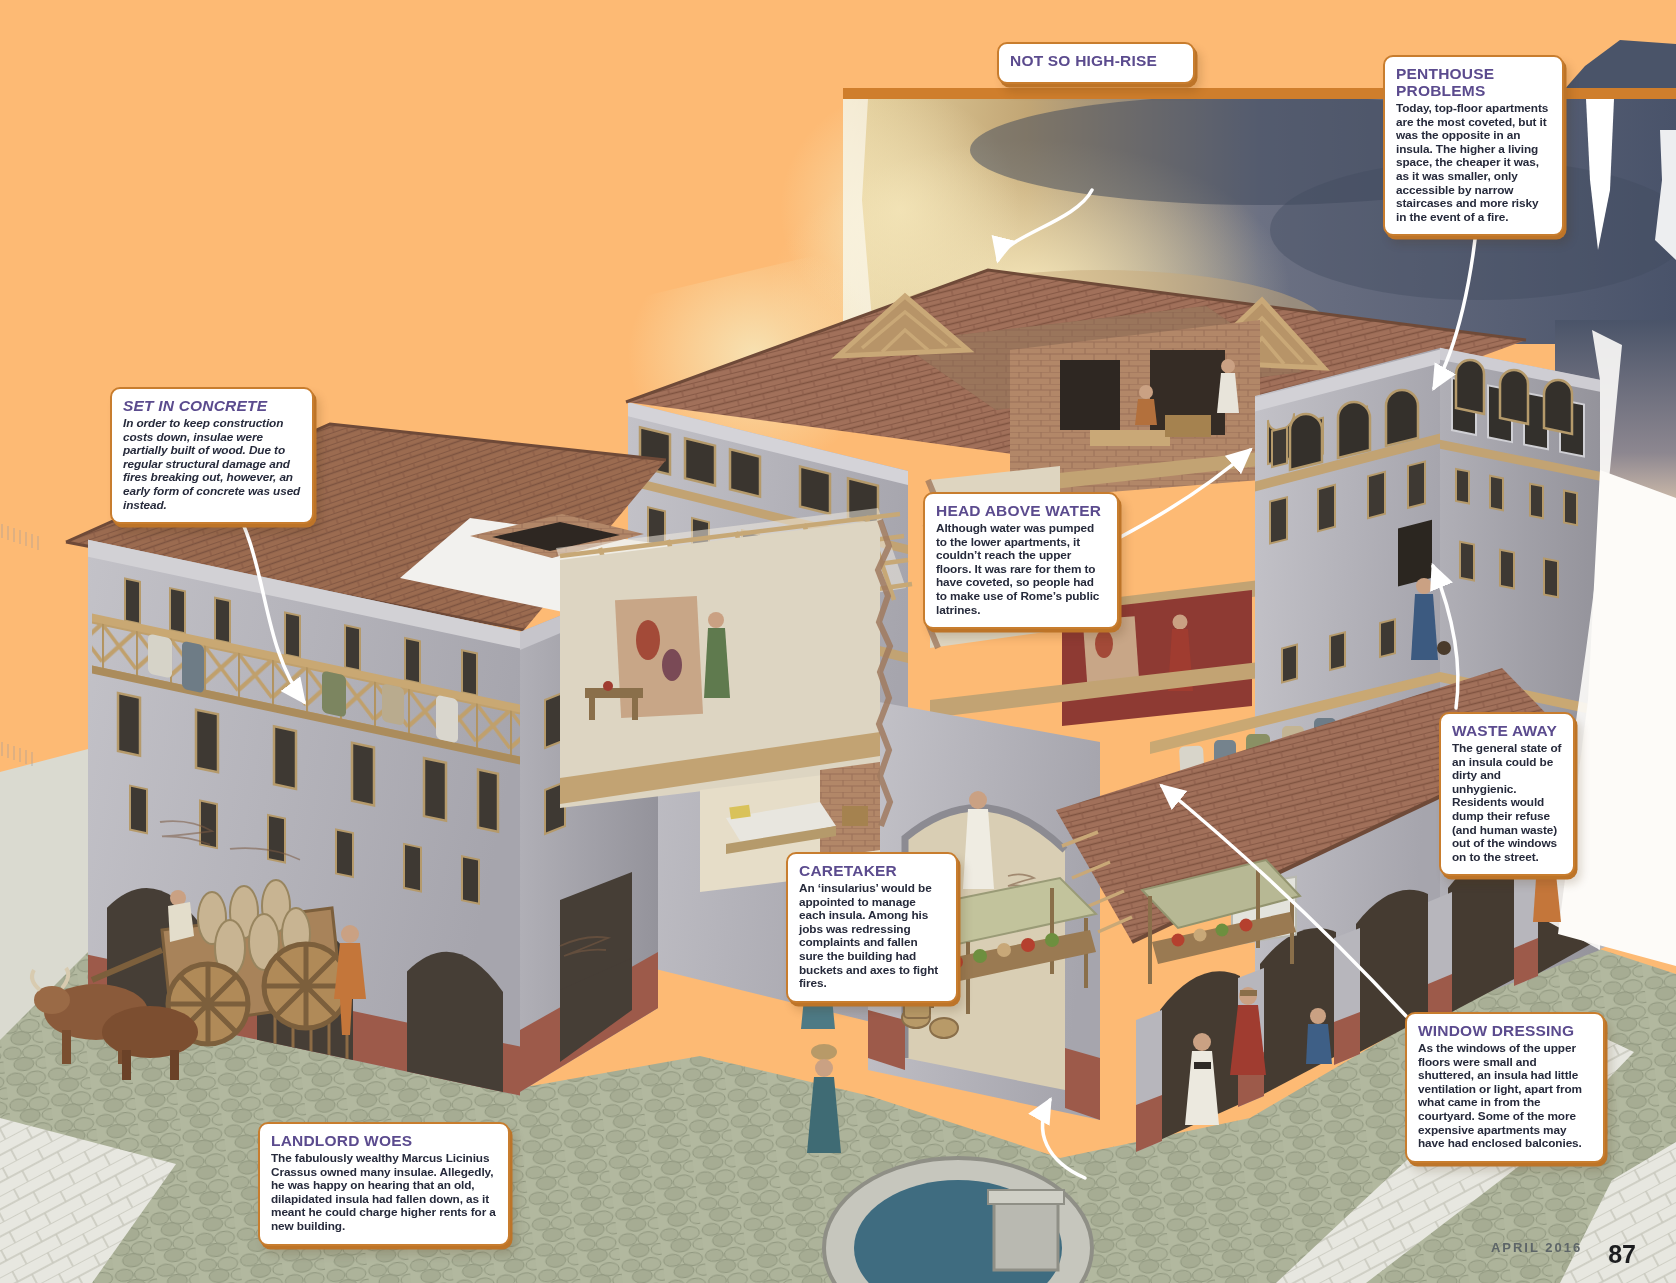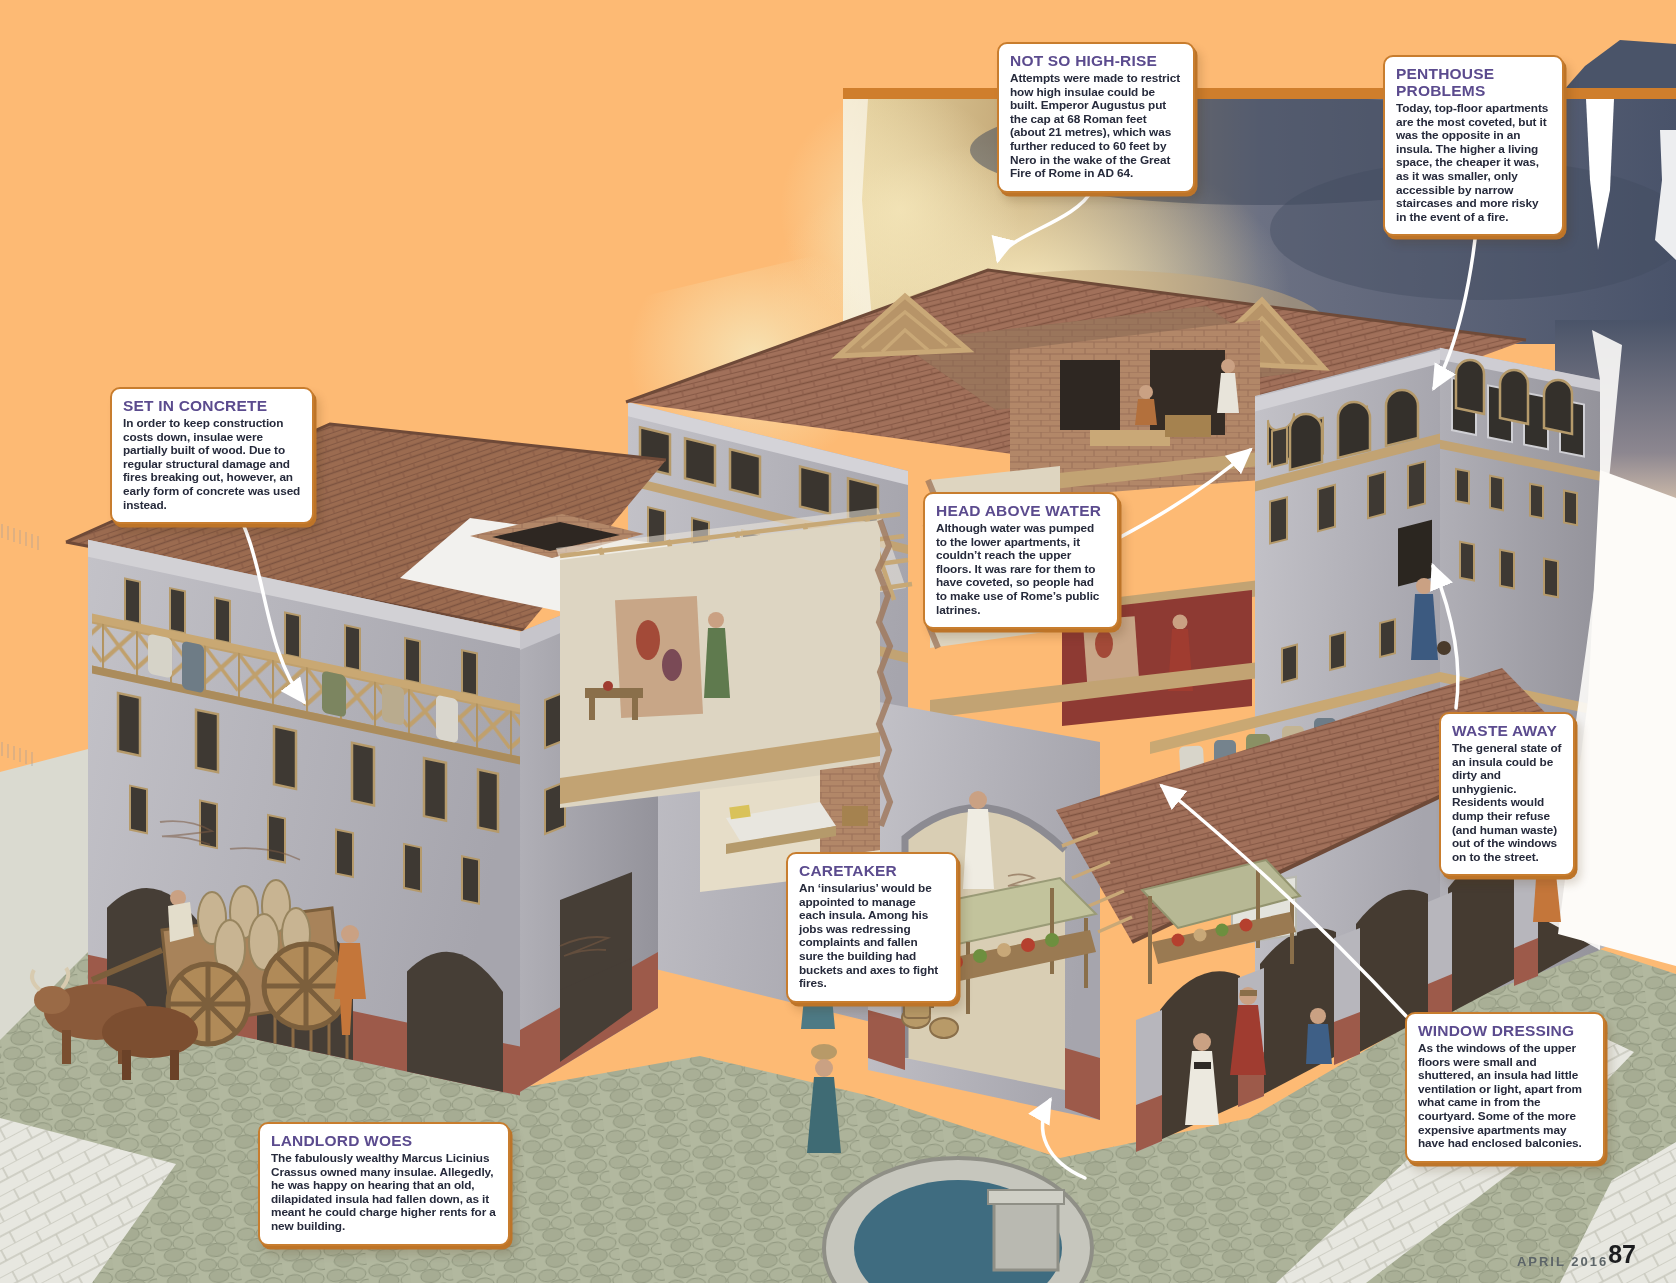--- a/index.html
+++ b/index.html
@@ -6,21 +6,21 @@
   #page{position:relative;width:1676px;height:1283px;overflow:hidden;background:#fdba74;
         font-family:"Liberation Sans",sans-serif;}
   #scene{position:absolute;left:0;top:0;width:1676px;height:1283px;}
   .callout{position:absolute;background:#ffffff;border:2px solid #c87d2e;border-radius:10px;
            padding:8px 11px 10px 11px;box-shadow:2.5px 3.5px 0 0 #bd7428, 6px 8px 10px rgba(70,45,10,.18);
            box-sizing:border-box;}
   .callout h3{margin:0 0 3px 0;font-size:15.5px;line-height:17px;font-weight:bold;
               color:#5b4b8e;letter-spacing:.2px;}
   .callout p{margin:0;font-size:11.8px;line-height:13.6px;font-weight:bold;color:#262a3b;
              letter-spacing:-0.1px;}
-  #footer{position:absolute;right:40px;bottom:14px;display:flex;align-items:flex-end;}
+  #footer{position:absolute;right:40px;bottom:14px;display:flex;align-items:flex-start;gap:26px;}
   #footer .issue{font-size:13px;letter-spacing:2px;color:#5d6568;font-weight:bold;}
   #footer .pageno{font-size:25px;color:#1c1d1f;font-weight:bold;}
 </style>
 </head>
 <body>
 
 <div id="page">
 
 <svg id="scene" viewBox="0 0 1676 1283">
   <defs>
@@ -545,27 +545,26 @@
     <path d="M225,490 C270,556 258,640 304,702" marker-end="url(#arw)"></path>
     <path d="M1115,540 C1168,512 1216,480 1250,450" marker-end="url(#arw)"></path>
     <path d="M1456,708 C1463,658 1450,608 1433,566" marker-end="url(#arw)"></path>
     <path d="M1406,1016 C1330,934 1242,852 1162,786" marker-end="url(#arw)"></path>
     <path d="M1085,1178 C1048,1162 1032,1132 1050,1100" marker-end="url(#arw)"></path>
   </g>
 </svg>
 
 <div class="callout" style="left:997px;top:42px;width:198px;">
   <h3>NOT SO HIGH-RISE</h3>
-  <p>Attempts were made to restrict how high insulae could be built. Emperor Augustus put the cap at 68 Roman feet (about 21 metres), which was further reduced to 60 feet by Nero in the wake of the Great Fire of Rome in AD 64.</p>
 </div>
 <div class="callout" style="left:1383px;top:55px;width:181px;">
   <h3>PENTHOUSE PROBLEMS</h3>
   <p>Today, top-floor apartments are the most coveted, but it was the opposite in an insula. The higher a living space, the cheaper it was, as it was smaller, only accessible by narrow staircases and more risky in the event of a fire.</p>
 </div>
-<div class="callout" style="left:110px;top:387px;width:204px;">
+<div class="callout" style="left:110px;top:387px;width:204px;font-style:italic;">
   <h3>SET IN CONCRETE</h3>
   <p>In order to keep construction costs down, insulae were partially built of wood. Due to regular structural damage and fires breaking out, however, an early form of concrete was used instead.</p>
 </div>
 <div class="callout" style="left:923px;top:492px;width:196px;">
   <h3>HEAD ABOVE WATER</h3>
   <p>Although water was pumped to the lower apartments, it couldn’t reach the upper floors. It was rare for them to have coveted, so people had to make use of Rome’s public latrines.</p>
 </div>
 <div class="callout" style="left:1439px;top:712px;width:136px;">
   <h3>WASTE AWAY</h3>
   <p>The general state of an insula could be dirty and unhygienic. Residents would dump their refuse (and human waste) out of the windows on to the street.</p>

